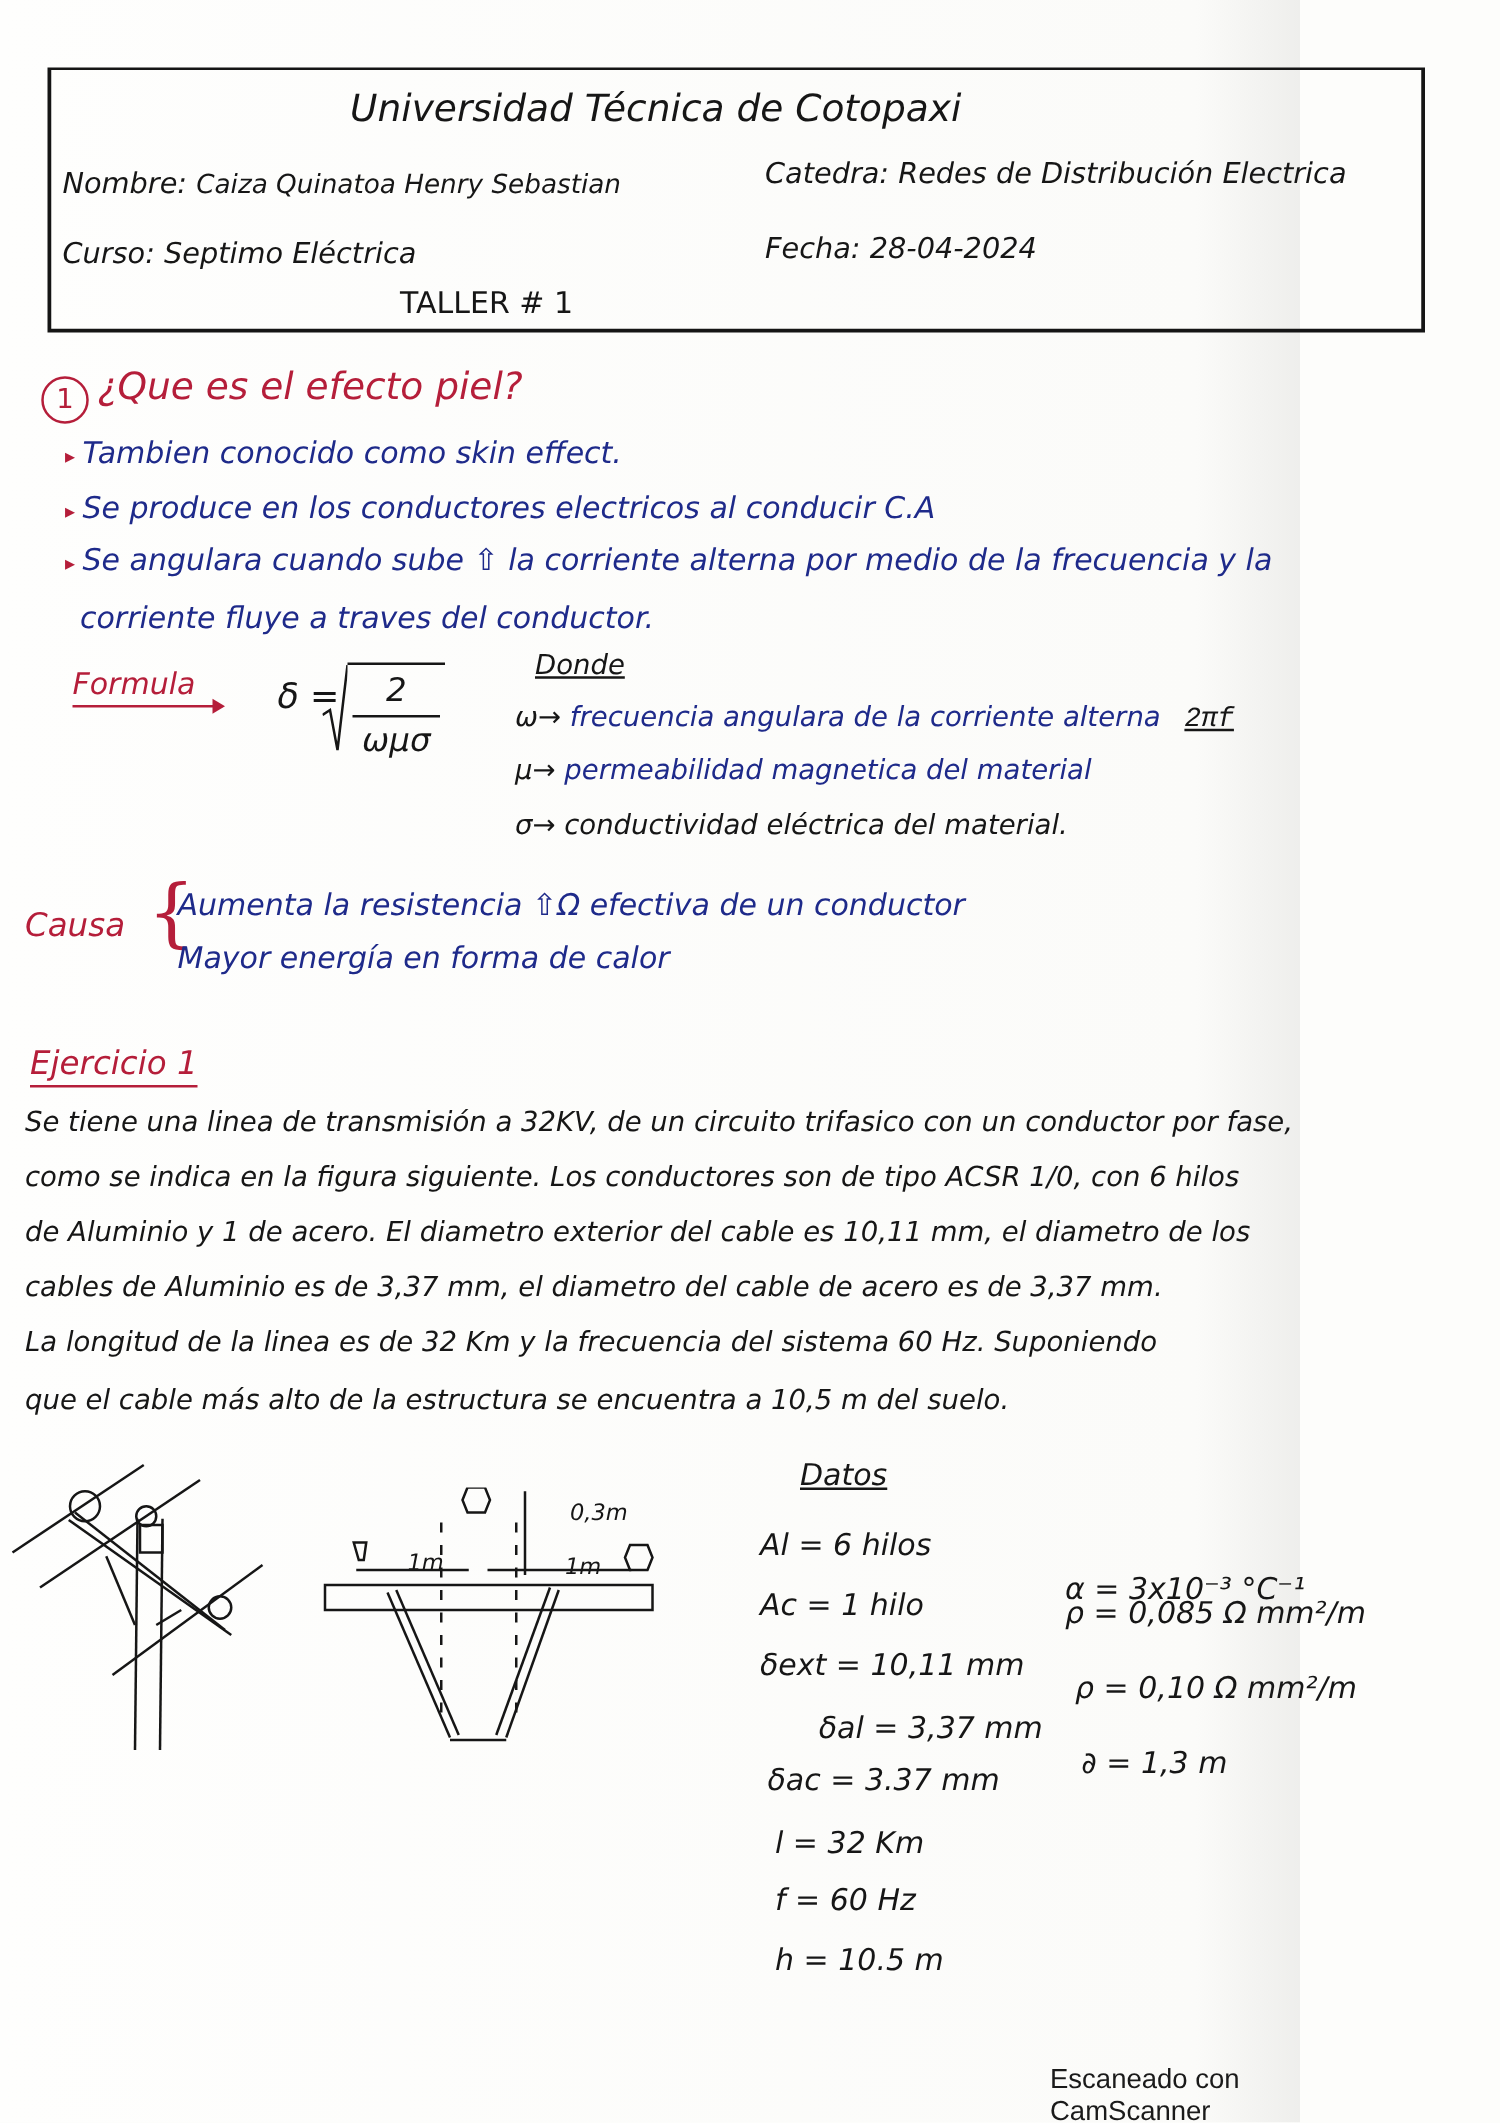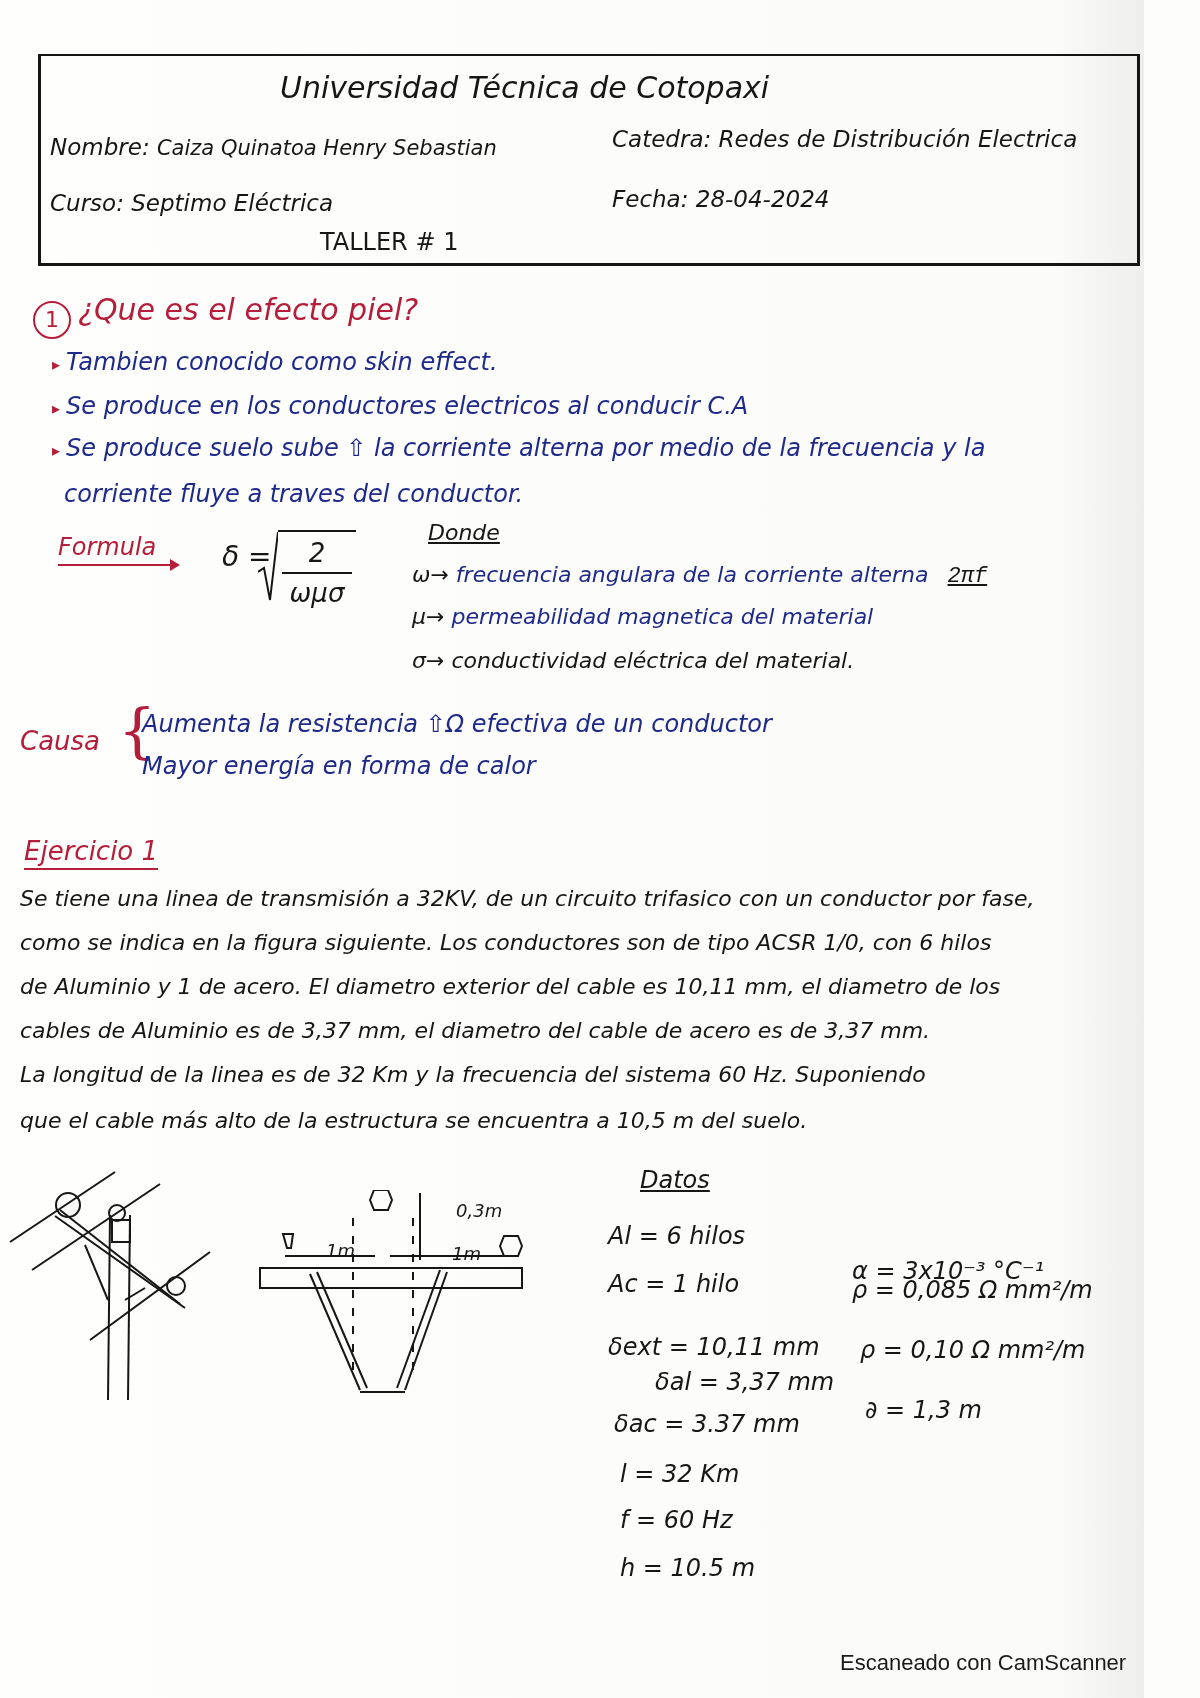--- a/index.html
+++ b/index.html
@@ -1,20 +1,20 @@
 <!DOCTYPE html>
 <html><head>
 <meta charset="utf-8">
 <style>
   html, body { margin:0; padding:0; }
   body {
     width:1200px; height:1698px; background:#fdfdfb; position:relative; overflow:hidden;
     font-family: "DejaVu Sans", sans-serif; color:#1a1a1a;
   }
-  .page { position:absolute; left:0; top:0; width:1144px; height:1698px;
+  .page { position:absolute; left:0; top:0; width:1040px; height:1698px;
     background: linear-gradient(90deg, #fefefd 0%, #fbfbf9 92%, #eeeeec 100%); }
   .hbox { position:absolute; left:38px; top:54px; width:1102px; height:212px;
     border:3px solid #151515; border-top-width:2px; box-sizing:border-box; }
   .hand { font-family: "DejaVu Sans", sans-serif; font-style:italic; position:absolute; white-space:nowrap; }
   .black { color:#161616; }
   .blue { color:#1e2a8a; }
   .red { color:#b51e3a; }
   .title { font-size:30px; left:280px; top:70px; }
   .hdr { font-size:23px; }
   .q-num { position:absolute; left:33px; top:301px; width:34px; height:34px; border:2px solid #b51e3a; border-radius:50%;
@@ -59,21 +59,21 @@
     <span>Fecha:</span>
     <span>28-04-2024</span>
   </div>
   <div class="hand black" style="left:320px; top:228px; font-size:24px; font-style:normal;">TALLER # 1</div>
 
   <div class="q-num">1</div>
   <div class="hand red q-title">¿Que es el efecto piel?</div>
 
   <div class="hand blue line bullet" style="left:52px; top:348px;">Tambien conocido como skin effect.</div>
   <div class="hand blue line bullet" style="left:52px; top:392px;">Se produce en los conductores electricos al conducir C.A</div>
-  <div class="hand blue line bullet" style="left:52px; top:434px;">Se produce suelo sube ⇧ la corriente alterna por medio de la frecuencia y la</div>
+  <div class="hand blue line bullet" style="left:52px; top:434px;">Se angulara cuando sube ⇧ la corriente alterna por medio de la frecuencia y la</div>
   <div class="hand blue line" style="left:64px; top:480px;">corriente fluye a traves del conductor.</div>
 
   <div class="hand red" style="left:58px; top:533px; font-size:24px;">Formula</div>
   <div class="formula-arrow"></div>
 
   <div class="sqrt">
     <span>δ =</span>
     <svg class="rad" viewBox="0 0 20 70">
       <polyline points="0,40 6,36 12,68 20,0" fill="none" stroke="#161616" stroke-width="2"></polyline>
     </svg>
@@ -152,21 +152,21 @@
     </g>
   </svg>
   <div class="hand black" style="left:456px; top:1200px; font-size:18px;">0,3m</div>
   <div class="hand black" style="left:326px; top:1240px; font-size:18px;">1m</div>
   <div class="hand black" style="left:452px; top:1243px; font-size:18px;">1m</div>
 
   <div class="hand datos" style="left:640px; top:1166px; text-decoration:underline;">Datos</div>
 
   <div class="hand datos" style="left:608px; top:1222px;text-align:center;">Al = 6 hilos</div>
   <div class="hand datos" style="left:608px; top:1270px;">Ac = 1 hilo</div>
-  <div class="hand datos" style="left:608px; top:1318px;margin-top:15px;">δext = 10,11 mm</div>
+  <div class="hand datos" style="left:608px; top:1318px;">δext = 10,11 mm</div>
   <div class="hand datos" style="left:608px; top:1368px;margin-left:47px;">δal = 3,37 mm</div>
   <div class="hand datos" style="left:614px; top:1410px;">δac = 3.37 mm</div>
   <div class="hand datos" style="left:620px; top:1460px;">l = 32 Km</div>
   <div class="hand datos" style="left:620px; top:1506px;">f = 60 Hz</div>
   <div class="hand datos" style="left:620px; top:1554px;">h = 10.5 m</div>
 
   <div class="hand datos" style="left:852px; top:1234px;margin-top:23px;">α = 3x10⁻³ °C⁻¹</div>
   <div class="hand datos" style="left:852px; top:1276px;">ρ = 0,085 Ω mm²/m</div>
   <div class="hand datos" style="left:860px; top:1336px;">ρ = 0,10 Ω mm²/m</div>
   <div class="hand datos" style="left:865px; top:1396px;">∂ = 1,3 m</div>

